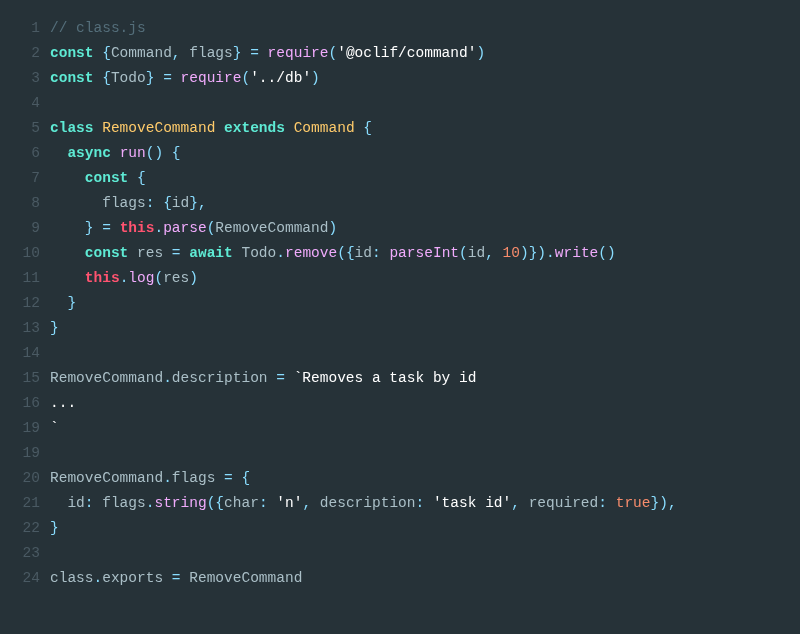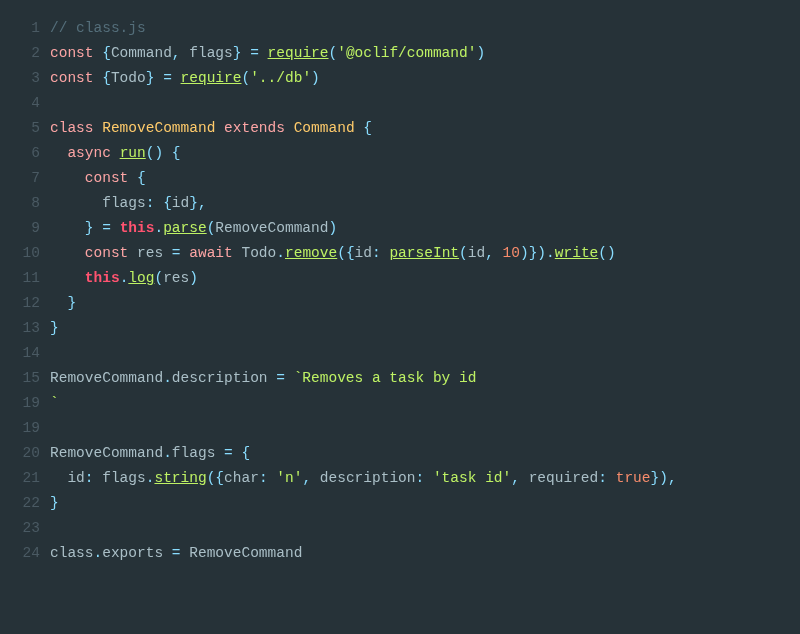--- a/index.html
+++ b/index.html
@@ -21,26 +21,26 @@
   .lineno {
     width: 30px;
     text-align: right;
     color: #4a5a63;
     padding-right: 10px;
     flex-shrink: 0;
     user-select: none;
   }
   .code { flex: 1; }
   .c-comment  { color: #546e7a; }
-  .c-keyword  { color: #fca5a5; }
+  .c-keyword  { color: #5eead4; font-weight: bold; }
   .c-operator { color: #89ddff; }
   .c-punct    { color: #89ddff; }
-  .c-func     { color: #bef264; text-decoration: underline; }
+  .c-func     { color: #f0abfc; }
   .c-class    { color: #ffcb6b; }
-  .c-string   { color: #bef264; }
+  .c-string   { color: #ffffff; }
   .c-number   { color: #f78c6c; }
   .c-bool     { color: #f78c6c; }
   .c-plain    { color: #aabfc7; }
   .c-prop     { color: #aabfc7; }
   .c-this     { color: #ff5370; font-weight: bold; }
 </style>
 </head>
 <body>
 
 <div id="editor">
@@ -52,20 +52,21 @@
     <div class="line"><span class="lineno">6</span><span class="code"><span class="c-plain">  </span><span class="c-keyword">async</span><span class="c-plain"> </span><span class="c-func">run</span><span class="c-punct">()</span><span class="c-plain"> </span><span class="c-punct">{</span></span></div>
     <div class="line"><span class="lineno">7</span><span class="code"><span class="c-plain">    </span><span class="c-keyword">const</span><span class="c-plain"> </span><span class="c-punct">{</span></span></div>
     <div class="line"><span class="lineno">8</span><span class="code"><span class="c-plain">      flags</span><span class="c-punct">:</span><span class="c-plain"> </span><span class="c-punct">{</span><span class="c-plain">id</span><span class="c-punct">},</span></span></div>
     <div class="line"><span class="lineno">9</span><span class="code"><span class="c-plain">    </span><span class="c-punct">}</span><span class="c-plain"> </span><span class="c-operator">=</span><span class="c-plain"> </span><span class="c-this">this</span><span class="c-punct">.</span><span class="c-func">parse</span><span class="c-punct">(</span><span class="c-plain">RemoveCommand</span><span class="c-punct">)</span></span></div>
     <div class="line"><span class="lineno">10</span><span class="code"><span class="c-plain">    </span><span class="c-keyword">const</span><span class="c-plain"> res </span><span class="c-operator">=</span><span class="c-plain"> </span><span class="c-keyword">await</span><span class="c-plain"> Todo</span><span class="c-punct">.</span><span class="c-func">remove</span><span class="c-punct">({</span><span class="c-plain">id</span><span class="c-punct">:</span><span class="c-plain"> </span><span class="c-func">parseInt</span><span class="c-punct">(</span><span class="c-plain">id</span><span class="c-punct">,</span><span class="c-plain"> </span><span class="c-number">10</span><span class="c-punct">)}).</span><span class="c-func">write</span><span class="c-punct">()</span></span></div>
     <div class="line"><span class="lineno">11</span><span class="code"><span class="c-plain">    </span><span class="c-this">this</span><span class="c-punct">.</span><span class="c-func">log</span><span class="c-punct">(</span><span class="c-plain">res</span><span class="c-punct">)</span></span></div>
     <div class="line"><span class="lineno">12</span><span class="code"><span class="c-plain">  </span><span class="c-punct">}</span></span></div>
     <div class="line"><span class="lineno">13</span><span class="code"><span class="c-punct">}</span></span></div>
     <div class="line"><span class="lineno">14</span><span class="code"><span class="c-plain"></span></span></div>
     <div class="line"><span class="lineno">15</span><span class="code"><span class="c-plain">RemoveCommand</span><span class="c-punct">.</span><span class="c-prop">description</span><span class="c-plain"> </span><span class="c-operator">=</span><span class="c-plain"> </span><span class="c-string">`Removes a task by id</span></span></div>
+    <div class="line"><span class="lineno">16</span><span class="code"><span class="c-string">...</span></span></div>
     <div class="line"><span class="lineno">19</span><span class="code"><span class="c-string">`</span></span></div>
     <div class="line"><span class="lineno">19</span><span class="code"><span class="c-plain"></span></span></div>
     <div class="line"><span class="lineno">20</span><span class="code"><span class="c-plain">RemoveCommand</span><span class="c-punct">.</span><span class="c-prop">flags</span><span class="c-plain"> </span><span class="c-operator">=</span><span class="c-plain"> </span><span class="c-punct">{</span></span></div>
     <div class="line"><span class="lineno">21</span><span class="code"><span class="c-plain">  id</span><span class="c-punct">:</span><span class="c-plain"> flags</span><span class="c-punct">.</span><span class="c-func">string</span><span class="c-punct">({</span><span class="c-plain">char</span><span class="c-punct">:</span><span class="c-plain"> </span><span class="c-string">'n'</span><span class="c-punct">,</span><span class="c-plain"> description</span><span class="c-punct">:</span><span class="c-plain"> </span><span class="c-string">'task id'</span><span class="c-punct">,</span><span class="c-plain"> required</span><span class="c-punct">:</span><span class="c-plain"> </span><span class="c-bool">true</span><span class="c-punct">}),</span></span></div>
     <div class="line"><span class="lineno">22</span><span class="code"><span class="c-punct">}</span></span></div>
     <div class="line"><span class="lineno">23</span><span class="code"><span class="c-plain"></span></span></div>
     <div class="line"><span class="lineno">24</span><span class="code"><span class="c-plain">class</span><span class="c-punct">.</span><span class="c-prop">exports</span><span class="c-plain"> </span><span class="c-operator">=</span><span class="c-plain"> RemoveCommand</span></span></div>
   </div>
 
 </body></html>

